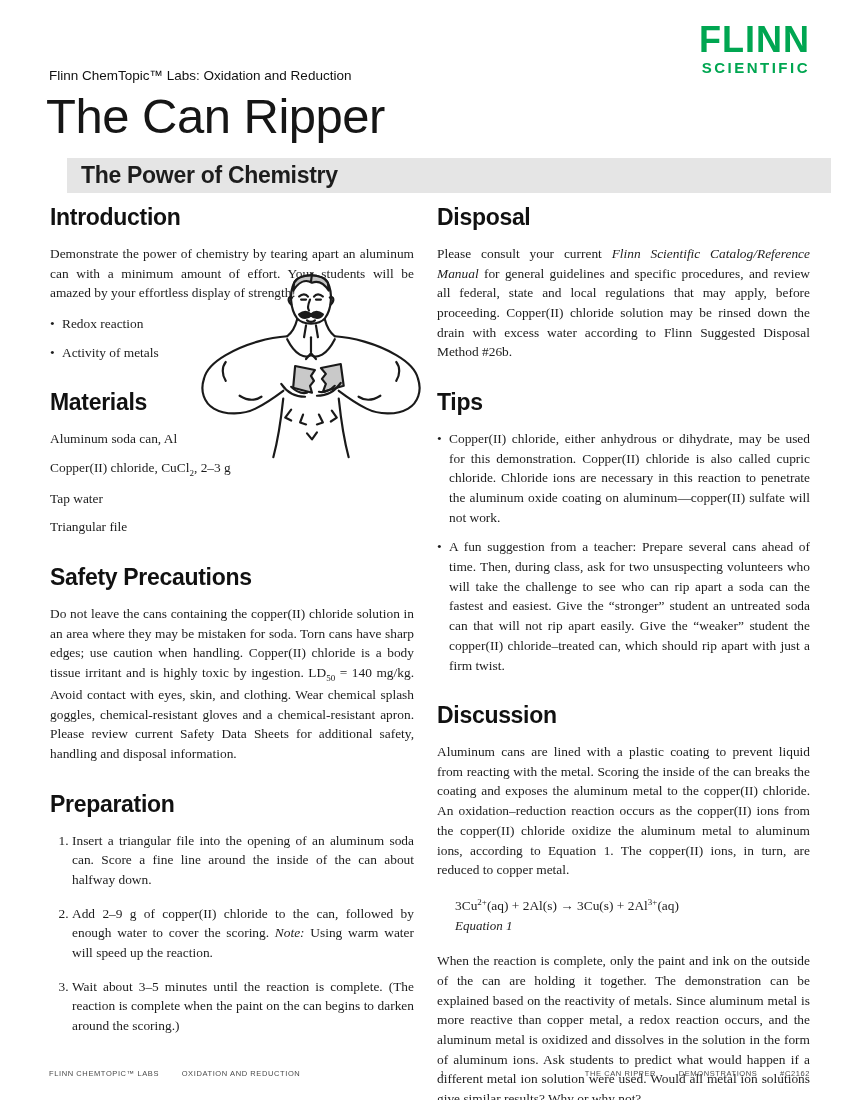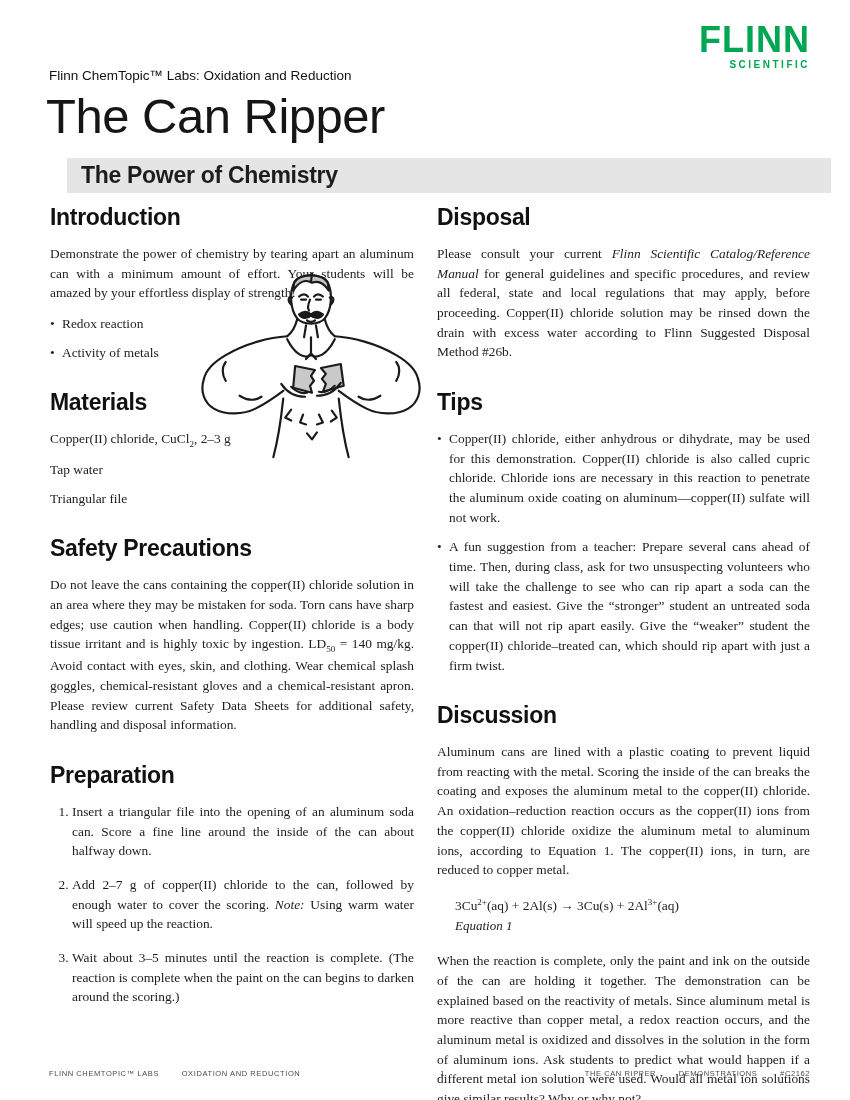--- a/index.html
+++ b/index.html
@@ -3,21 +3,21 @@
 <meta charset="utf-8">
 <style>
   html,body{margin:0;padding:0;background:#ffffff;}
   .page{position:relative;width:850px;height:1100px;background:#fff;overflow:hidden;
         font-family:"Liberation Serif",serif;color:#1c1c1c;}
 
   
   .logo{position:absolute;top:22px;right:40px;text-align:right;line-height:1;}
   .logo-flinn{font-family:"Liberation Sans",sans-serif;font-weight:900;font-size:36px;
               color:#00A651;letter-spacing:1px;}
-  .logo-sci{font-family:"Liberation Sans",sans-serif;font-weight:800;font-size:10px;
+  .logo-sci{font-family:"Liberation Sans",sans-serif;font-weight:800;font-size:15px;
             color:#00A651;letter-spacing:2.5px;margin-top:2px;}
   .kicker{position:absolute;left:49px;top:68px;font-family:"Liberation Sans",sans-serif;
           font-size:13.5px;color:#111;}
   .title{position:absolute;left:46px;top:88px;margin:0;font-family:"Liberation Sans",sans-serif;
          font-weight:300;font-size:49px;letter-spacing:-0.5px;color:#161616;}
   .banner{position:absolute;left:43px;top:158px;width:764px;height:35px;background:#e5e5e5;
           display:flex;align-items:center;margin-left:24px;}
   .banner span{font-family:"Liberation Sans",sans-serif;font-weight:700;font-size:23px;
                color:#1d1d1d;padding-left:14px;letter-spacing:-0.3px;}
 
@@ -74,32 +74,33 @@
     <h2 class="first">Introduction</h2>
     <p class="body">Demonstrate the power of chemistry by tearing apart an aluminum can with a minimum amount of effort. Your students will be amazed by your effortless display of strength!</p>
 
     <ul class="bullets concepts">
       <li>Redox reaction</li>
       <li>Activity of metals</li>
     </ul>
 
     <h2>Materials</h2>
     <div>
+      <p class="plain">Aluminum soda can, Al</p>
       <p class="plain"><span>Copper(II) chloride, CuCl</span><sub>2</sub><span>, 2–3 g</span></p>
       <p class="plain">Tap water</p>
       <p class="plain">Triangular file</p>
     </div>
 
     <h2>Safety Precautions</h2>
     <p class="body"><span>Do not leave the cans containing the copper(II) chloride solution in an area where they may be mistaken for soda. Torn cans have sharp edges; use caution when handling. Copper(II) chloride is a body tissue irritant and is highly toxic by ingestion. LD</span><sub>50</sub><span> = 140 mg/kg. Avoid contact with eyes, skin, and clothing. Wear chemical splash goggles, chemical-resistant gloves and a chemical-resistant apron. Please review current Safety Data Sheets for additional safety, handling and disposal information.</span></p>
 
     <h2>Preparation</h2>
     <ol class="steps">
       <li>Insert a triangular file into the opening of an aluminum soda can. Score a fine line around the inside of the can about halfway down.</li>
-      <li><span>Add 2–7 g of copper(II) chloride to the can, followed by enough water to cover the scoring. </span><em>Note:</em><span> Using warm water will speed up the reaction.</span></li>
+      <li><span>Add 2–9 g of copper(II) chloride to the can, followed by enough water to cover the scoring. </span><em>Note:</em><span> Using warm water will speed up the reaction.</span></li>
       <li>Wait about 3–5 minutes until the reaction is complete. (The reaction is complete when the paint on the can begins to darken around the scoring.)</li>
 
     </ol>
 
   </div>
 
   <div class="col col-right">
     <h2 class="first">Disposal</h2>
     <p class="body"><span>Please consult your current </span><em>Flinn Scientific Catalog/Reference Manual</em><span> for general guidelines and specific procedures, and review all federal, state and local regulations that may apply, before proceeding. Copper(II) chloride solution may be rinsed down the drain with excess water according to Flinn Suggested Disposal Method #26b.</span></p>
 

